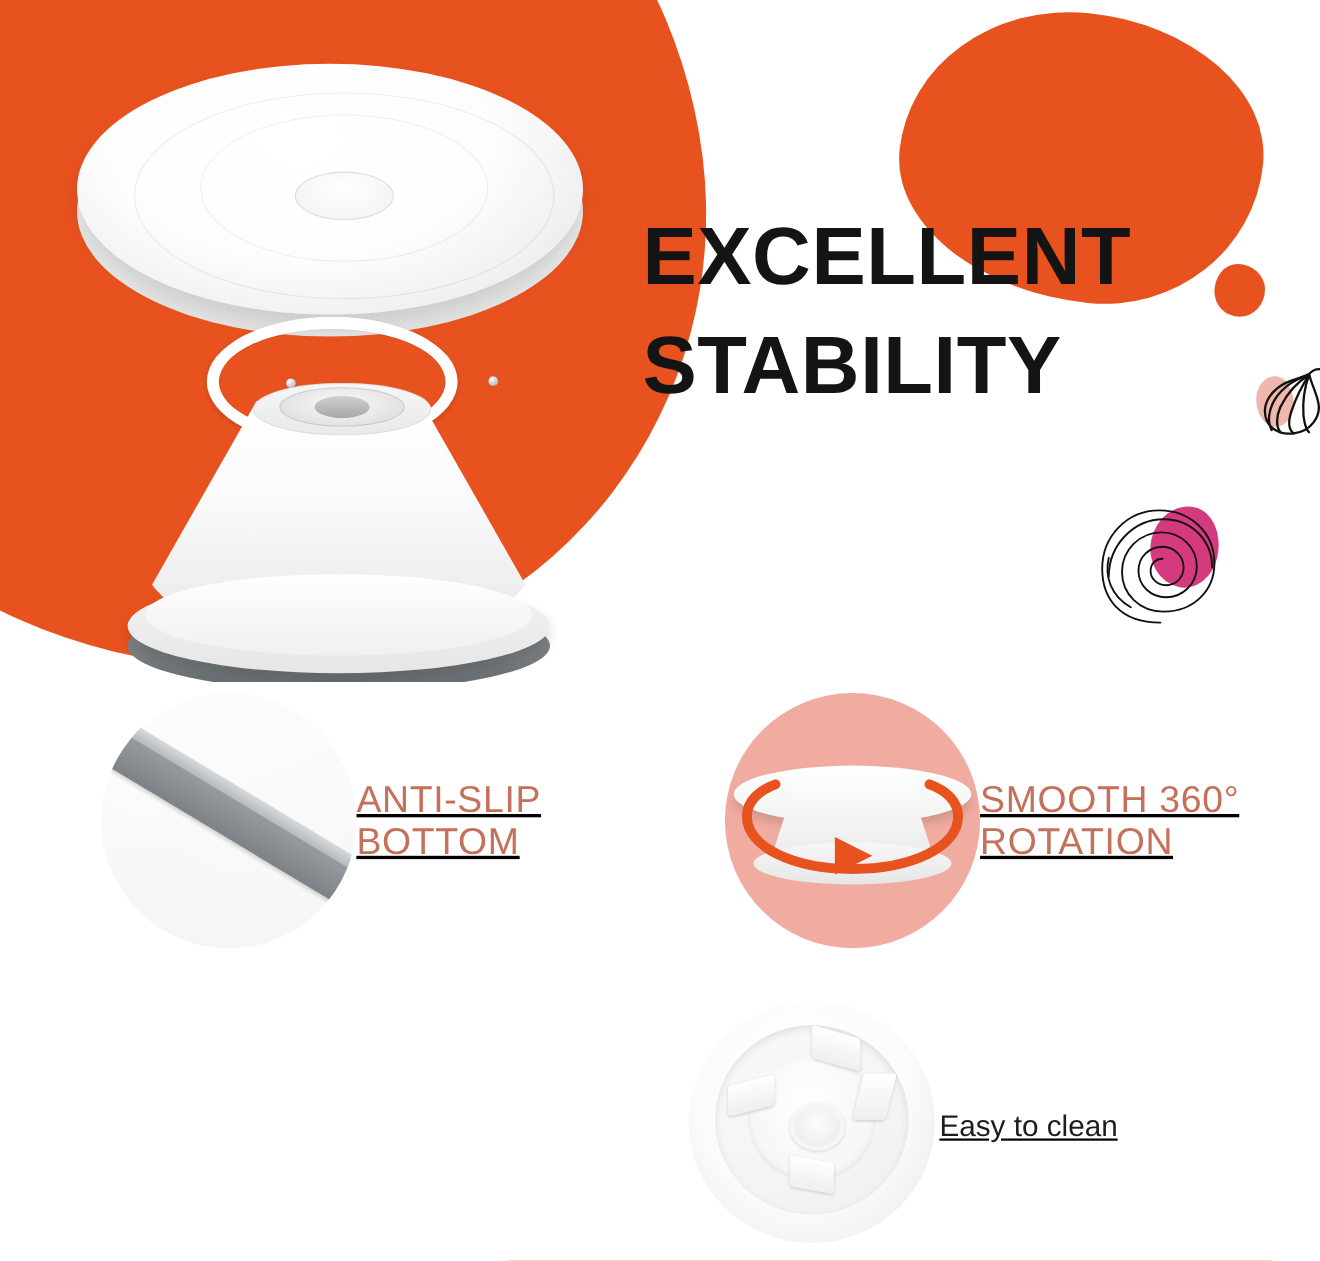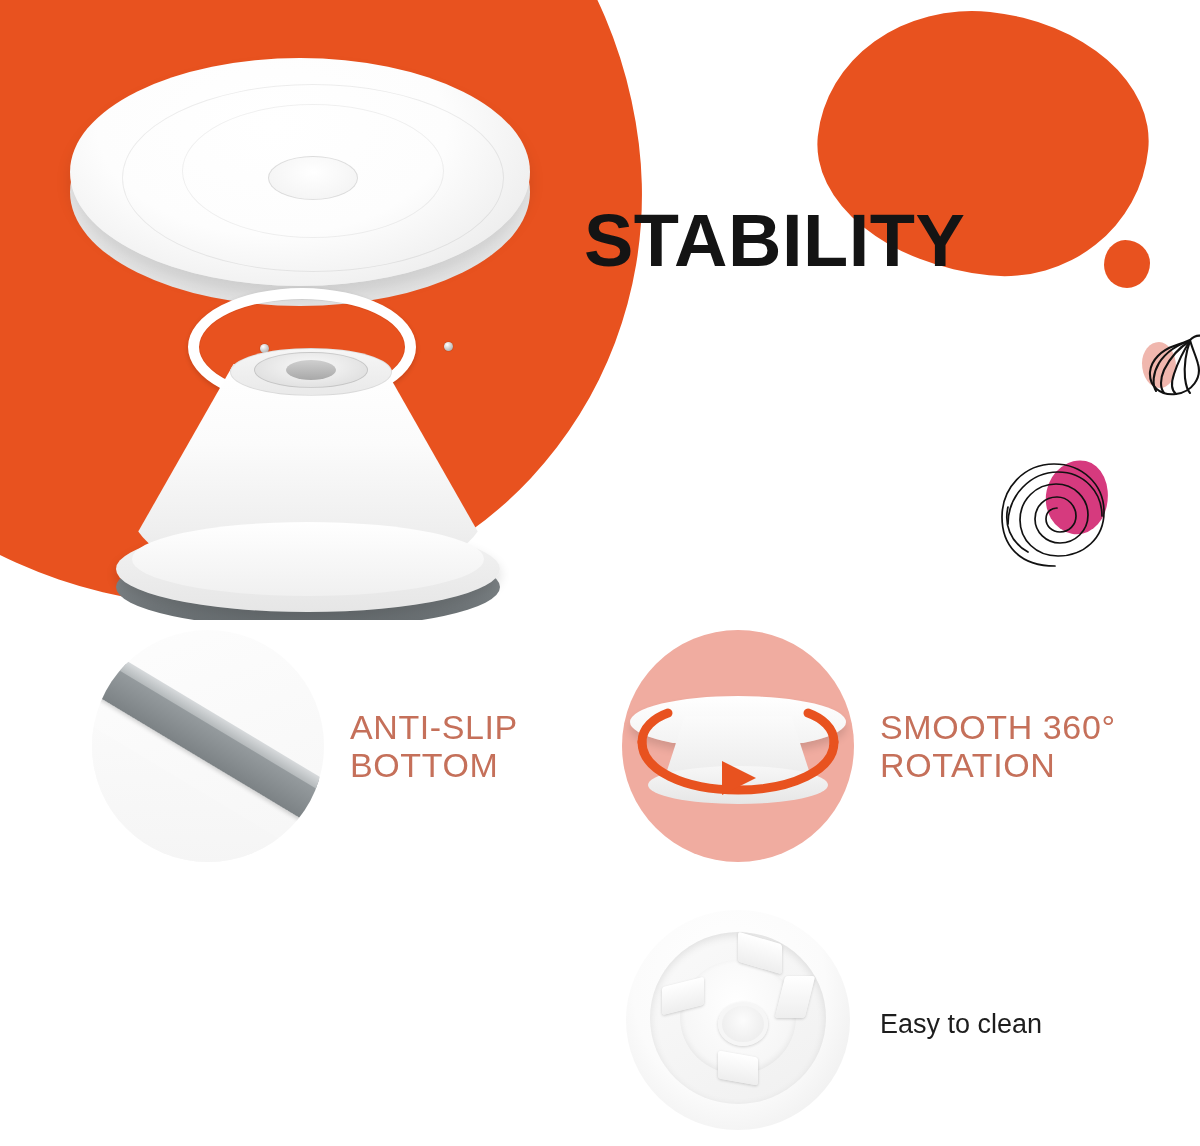--- a/index.html
+++ b/index.html
@@ -28,21 +28,21 @@
   .blob-dot{position:absolute;left:1104px;top:240px;width:46px;height:48px;
     background:var(--orange,#E8521F);
     border-radius:46% 54% 50% 50% / 52% 48% 52% 48%;}
 
   
   #headline{position:absolute;left:584px;top:196px;width:600px;z-index:6;}
   #headline .hl{
     font-size:74px;line-height:.99;letter-spacing:.5px;
     font-weight:700;color:#141414;margin:0;white-space:nowrap;
   }
-  #headline .hl.second{margin-top:8px;}
+  #headline .hl.second{margin-top:26px;}
 
   
   #product{position:absolute;left:58px;top:52px;width:520px;height:570px;z-index:5;}
 
   .tt-top{position:absolute;left:12px;top:6px;width:460px;height:228px;
     border-radius:50%;
     background:radial-gradient(ellipse at 44% 30%,#ffffff 0%,#fdfdfd 48%,#ececec 82%,#dcdcdc 100%);
     box-shadow:0 10px 16px rgba(0,0,0,.10);}
   .tt-top-rim{position:absolute;left:12px;top:26px;width:460px;height:228px;
     border-radius:50%;
@@ -93,28 +93,28 @@
     background:#D63A7E;border-radius:52% 48% 46% 54% / 50% 54% 46% 50%;transform:rotate(12deg);}
   .decor-garlic{position:absolute;left:1140px;top:330px;width:64px;height:72px;z-index:6;}
   .decor-garlic .pinkblob{position:absolute;left:2px;top:12px;width:34px;height:46px;
     background:#F0B7AE;border-radius:50% 50% 48% 52% / 46% 54% 46% 54%;}
 
   
   #features{position:absolute;left:0;top:618px;width:1200px;height:528px;}
   .feat{position:absolute;display:flex;align-items:center;}
   .feat-circle{position:relative;width:232px;height:232px;border-radius:50%;
     overflow:hidden;flex:0 0 232px;background:#fafafa;}
-  .feat-text{margin-left:26px;}
+  .feat-text{text-decoration:underline;}
   .feat-title{
     font-size:34px;line-height:1.13;letter-spacing:.6px;
     color:var(--terracotta,#C5705A);font-weight:400;white-space:pre-line;}
   .feat-sub{margin-top:8px;font-size:27px;color:#1d1d1d;font-weight:400;}
 
   #feat-anti-slip{left:92px;top:12px;}
-  #feat-rotation{left:622px;top:12px;}
+  #feat-rotation{left:659px;top:12px;}
   #feat-quality{left:92px;top:286px;}
   #feat-detach{left:622px;top:286px;}
 
   
   .c-antislip{background:linear-gradient(160deg,#fdfdfd 0%,#f6f6f6 100%);}
   .c-antislip .band{position:absolute;left:-40px;top:-10px;width:330px;height:42px;
     background:linear-gradient(180deg,#9ba1a4,#7c8285);
     transform:rotate(31deg);transform-origin:0 0;box-shadow:0 2px 4px rgba(0,0,0,.18);}
   .c-antislip .sheen{position:absolute;left:-40px;top:-14px;width:330px;height:12px;
     background:linear-gradient(180deg,#d7dadc,#b4b9bb);
@@ -195,20 +195,21 @@
       <div class="tt-base-grip"></div>
       <div class="tt-base-foot"></div>
       <div class="tt-base-cone"></div>
       <div class="tt-base-inner"></div>
       <div class="tt-base-top"></div>
       <div class="tt-base-neck"></div>
       <div class="tt-base-hole"></div>
     </div>
 
     <div id="headline">
+      <div class="hl">EXCELLENT</div>
       <div class="hl second">STABILITY</div>
     </div>
 
     <div class="decor-rose">
       <div class="pinkblob"></div>
       <svg width="122" height="122" viewBox="0 0 122 122" style="position:absolute;left:0;top:0;">
         <g fill="none" stroke="#111" stroke-width="1.7" stroke-linecap="round">
           <path d="M61 114 C24 114 8 92 8 65 C8 36 30 12 60 12 C88 12 110 32 110 60 C110 86 90 104 64 104 C42 104 26 88 26 68 C26 48 42 32 62 32 C80 32 94 46 94 63 C94 79 81 91 66 91 C52 91 41 80 41 67 C41 54 51 45 63 45 C74 45 82 54 82 64 C82 73 75 80 66 80 C58 80 52 74 52 67 C52 60 57 56 63 56"></path>
           <path d="M14 72 C14 44 36 20 64 20 C90 20 108 40 108 64"></path>
           <path d="M34 100 C16 90 10 72 14 55"></path>

